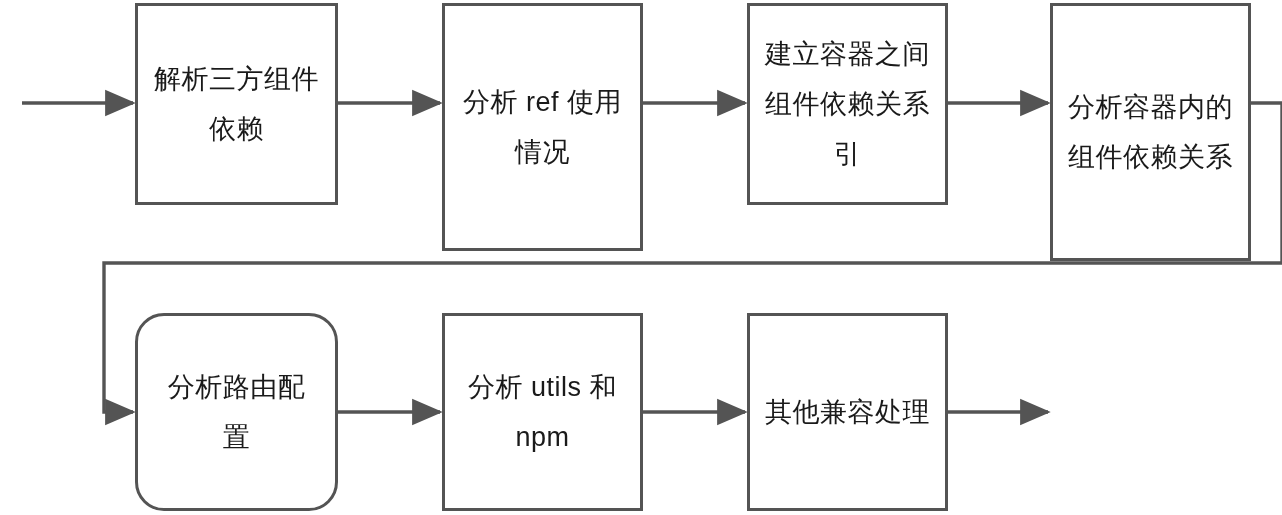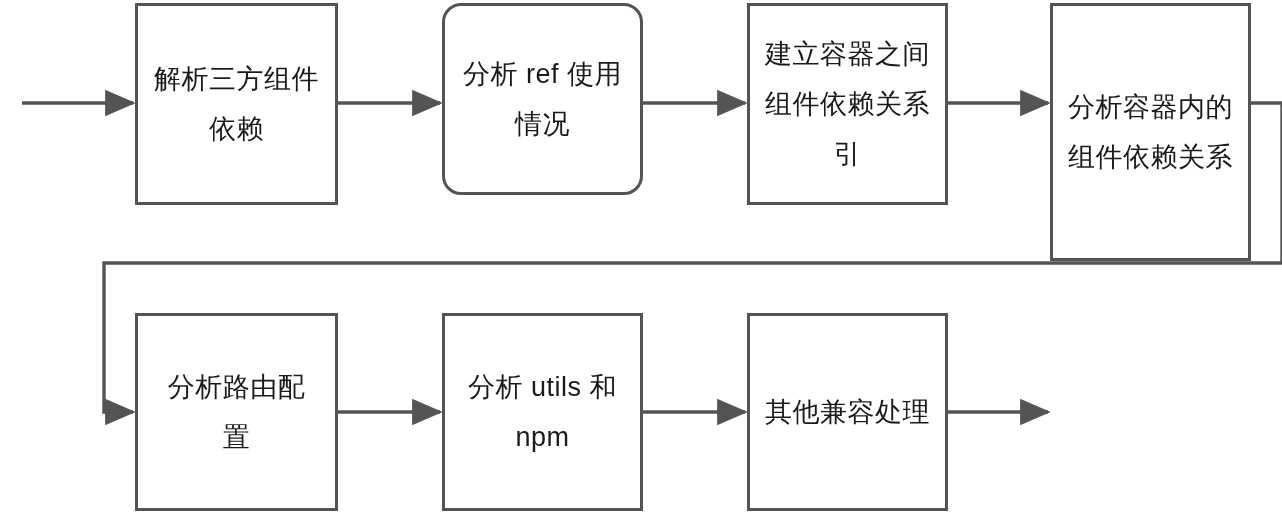--- a/index.html
+++ b/index.html
@@ -71,31 +71,31 @@
 
       <line x1="631" y1="412" x2="733" y2="412" marker-end="url(#arrowhead)"></line>
 
       <line x1="936" y1="412" x2="1036" y2="412" marker-end="url(#arrowhead)"></line>
     </g>
   </svg>
 
   <div class="node" style="left:123px; top:3px; width:203px; height:202px;">解析三方组件
 依赖</div>
 
-  <div class="node" style="left:430px; top:3px; width:201px; height:192px;border-radius:19px;">分析 ref 使用
+  <div class="node" style="left:430px; top:3px; width:201px; height:248px;">分析 ref 使用
 情况</div>
 
   <div class="node" style="left:735px; top:3px; width:201px; height:202px;">建立容器之间
 组件依赖关系
 引</div>
 
   <div class="node" style="left:1038px; top:3px; width:201px; height:258px;">分析容器内的
 组件依赖关系</div>
 
-  <div class="node" style="left:123px; top:313px; width:203px; height:198px;">分析路由配
+  <div class="node" style="left:123px; top:313px; width:203px; height:198px;border-radius:29px;">分析路由配
 置</div>
 
   <div class="node" style="left:430px; top:313px; width:201px; height:198px;">分析 utils 和
 npm</div>
 
   <div class="node" style="left:735px; top:313px; width:201px; height:198px;">其他兼容处理</div>
 
 </div>
 
 </body></html>

